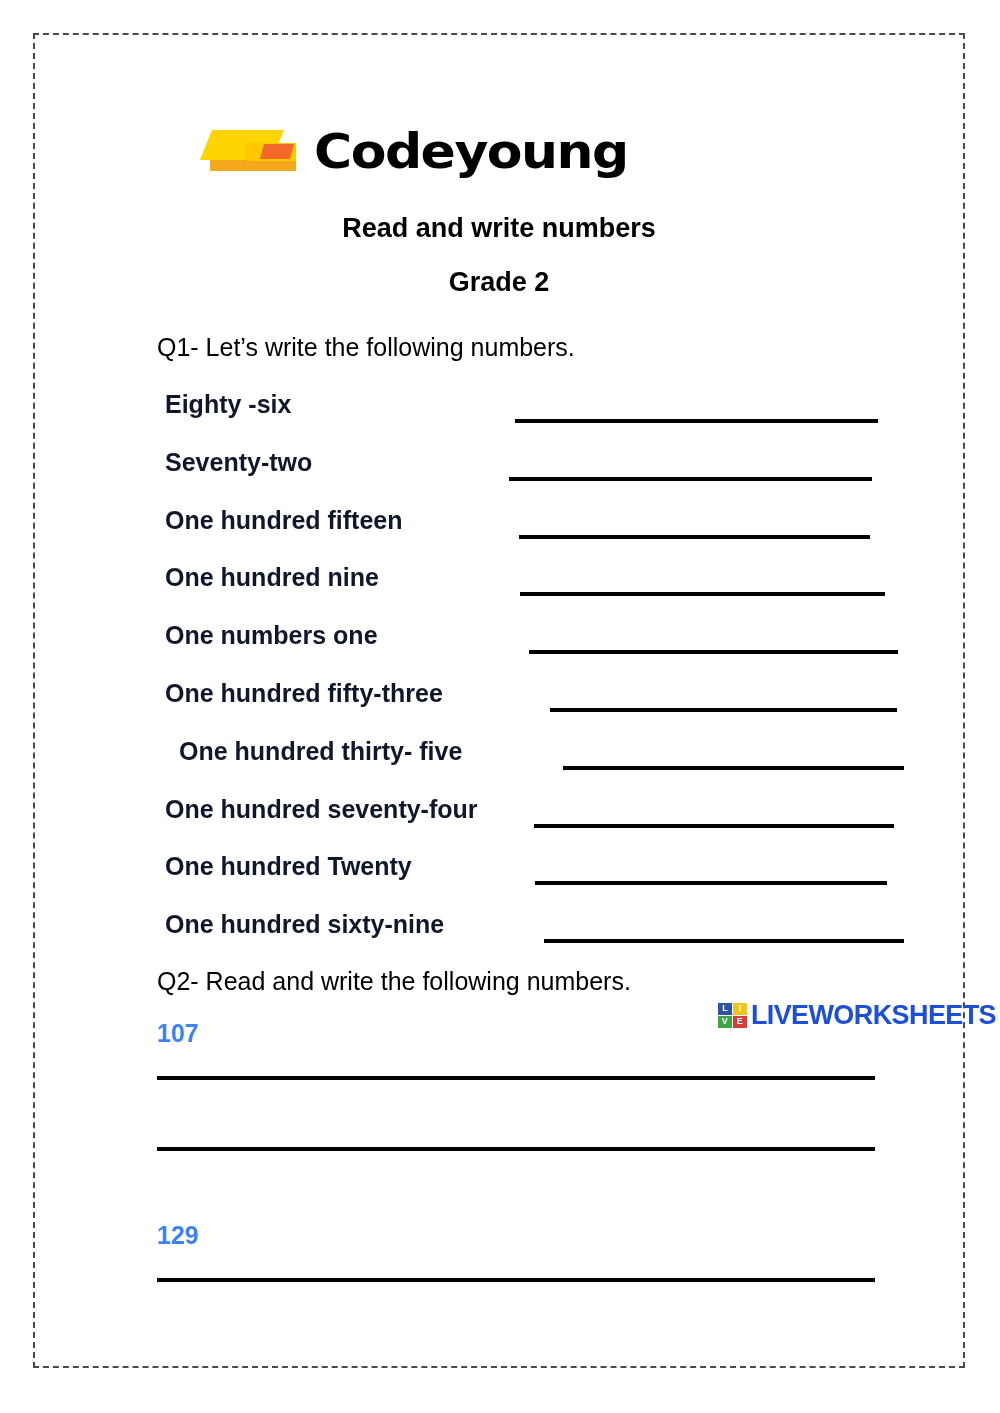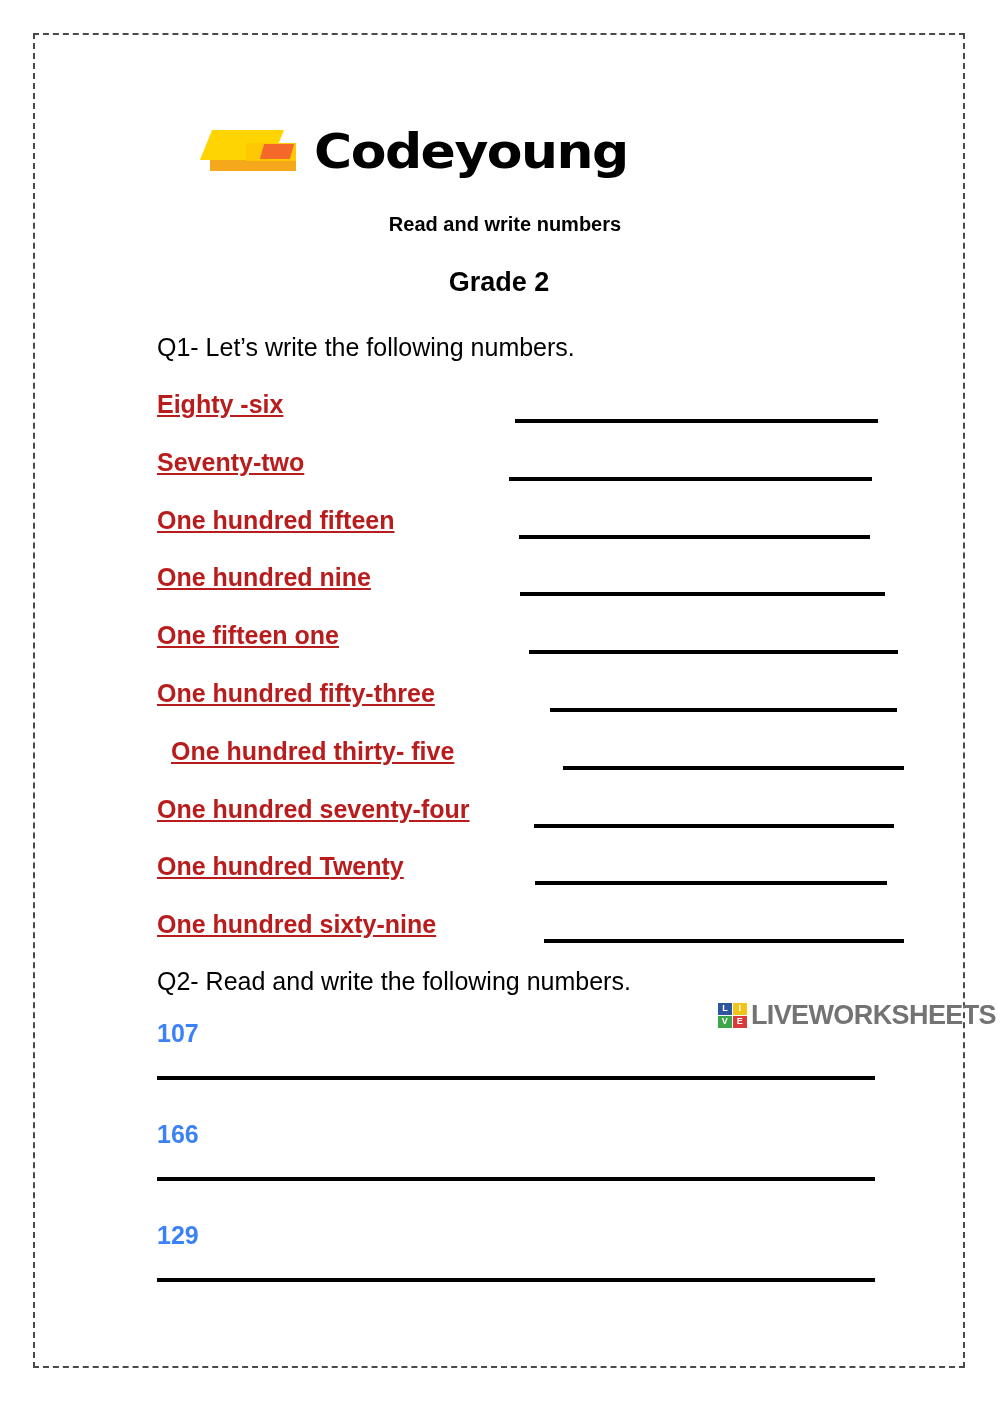--- a/index.html
+++ b/index.html
@@ -108,23 +108,23 @@
   }
 
   .title-line {
     position: absolute;
     width: 100%;
     text-align: center;
     font-weight: bold;
     color: #000000;
   }
   .title-main {
-    left: 6px;
+    left: 0;
     top: 178px;
-    font-size: 20px;
+    font-size: 27px;
   }
   .title-sub {
     left: 0;
     top: 232px;
     font-size: 27px;
   }
 
   
   .q-heading {
     position: absolute;
@@ -145,28 +145,27 @@
     height: 100%;
   }
   .q1-row {
     position: absolute;
     left: 122px;
     width: 760px;
     height: 42px;
   }
   .q1-label {
     position: absolute;
-    left: 0;
+    left: 8px;
     top: 0;
     font-size: 25px;
     font-weight: bold;
-    color: #b91c1c;
+    color: #0f172a;
     white-space: nowrap;
     line-height: 34px;
-    text-decoration: underline;
   }
   .q1-blank {
     position: absolute;
     height: 4px;
     background: #000000;
     top: 32px;
   }
 
   .q2-list {
     position: absolute;
@@ -218,21 +217,21 @@
     line-height: 1;
   }
   .lw-l { background: #2d56a0; }
   .lw-i { background: #f0c419; color: #ffffff; }
   .lw-v { background: #3da64a; }
   .lw-e { background: #d93b3b; }
   .lw-word {
     font-size: 27px;
     font-weight: bold;
     letter-spacing: -0.6px;
-    color: #737373;
+    color: #1d4ed8;
     font-family: "Liberation Sans", sans-serif;
   }
 </style>
 </head>
 <body>
 
 <div class="page">
 
   <div class="page-border"></div>
 
@@ -264,21 +263,21 @@
         </div>
         <div class="q1-row" style="top: 467.6px;">
           <div class="q1-label">One hundred fifteen</div>
           <div class="q1-blank" style="left: 362px; width: 351px;"></div>
         </div>
         <div class="q1-row" style="top: 525.4px;">
           <div class="q1-label">One hundred nine</div>
           <div class="q1-blank" style="left: 363px; width: 365px;"></div>
         </div>
         <div class="q1-row" style="top: 583.2px;">
-          <div class="q1-label">One fifteen one</div>
+          <div class="q1-label">One numbers one</div>
           <div class="q1-blank" style="left: 372px; width: 369px;"></div>
         </div>
         <div class="q1-row" style="top: 641px;">
           <div class="q1-label">One hundred fifty-three</div>
           <div class="q1-blank" style="left: 393px; width: 347px;"></div>
         </div>
         <div class="q1-row" style="top: 698.8px; margin-left: 14px;">
           <div class="q1-label">One hundred thirty- five</div>
           <div class="q1-blank" style="left: 392px; width: 341px;"></div>
         </div>
@@ -297,21 +296,20 @@
       </div>
 
     <div id="q2-heading" class="q-heading">Q2- Read and write the following numbers.</div>
 
     <div class="q2-list">
         <div class="q2-item" style="top: 983px;">
           <div class="q2-number">107</div>
           <div class="q2-blank"></div>
         </div>
         <div class="q2-item" style="top: 1084px;">
-          <div class="q2-number">166</div>
           <div class="q2-blank"></div>
         </div>
         <div class="q2-item" style="top: 1185px;">
           <div class="q2-number">129</div>
           <div class="q2-blank"></div>
         </div>
       </div>
 
   </div>
 

